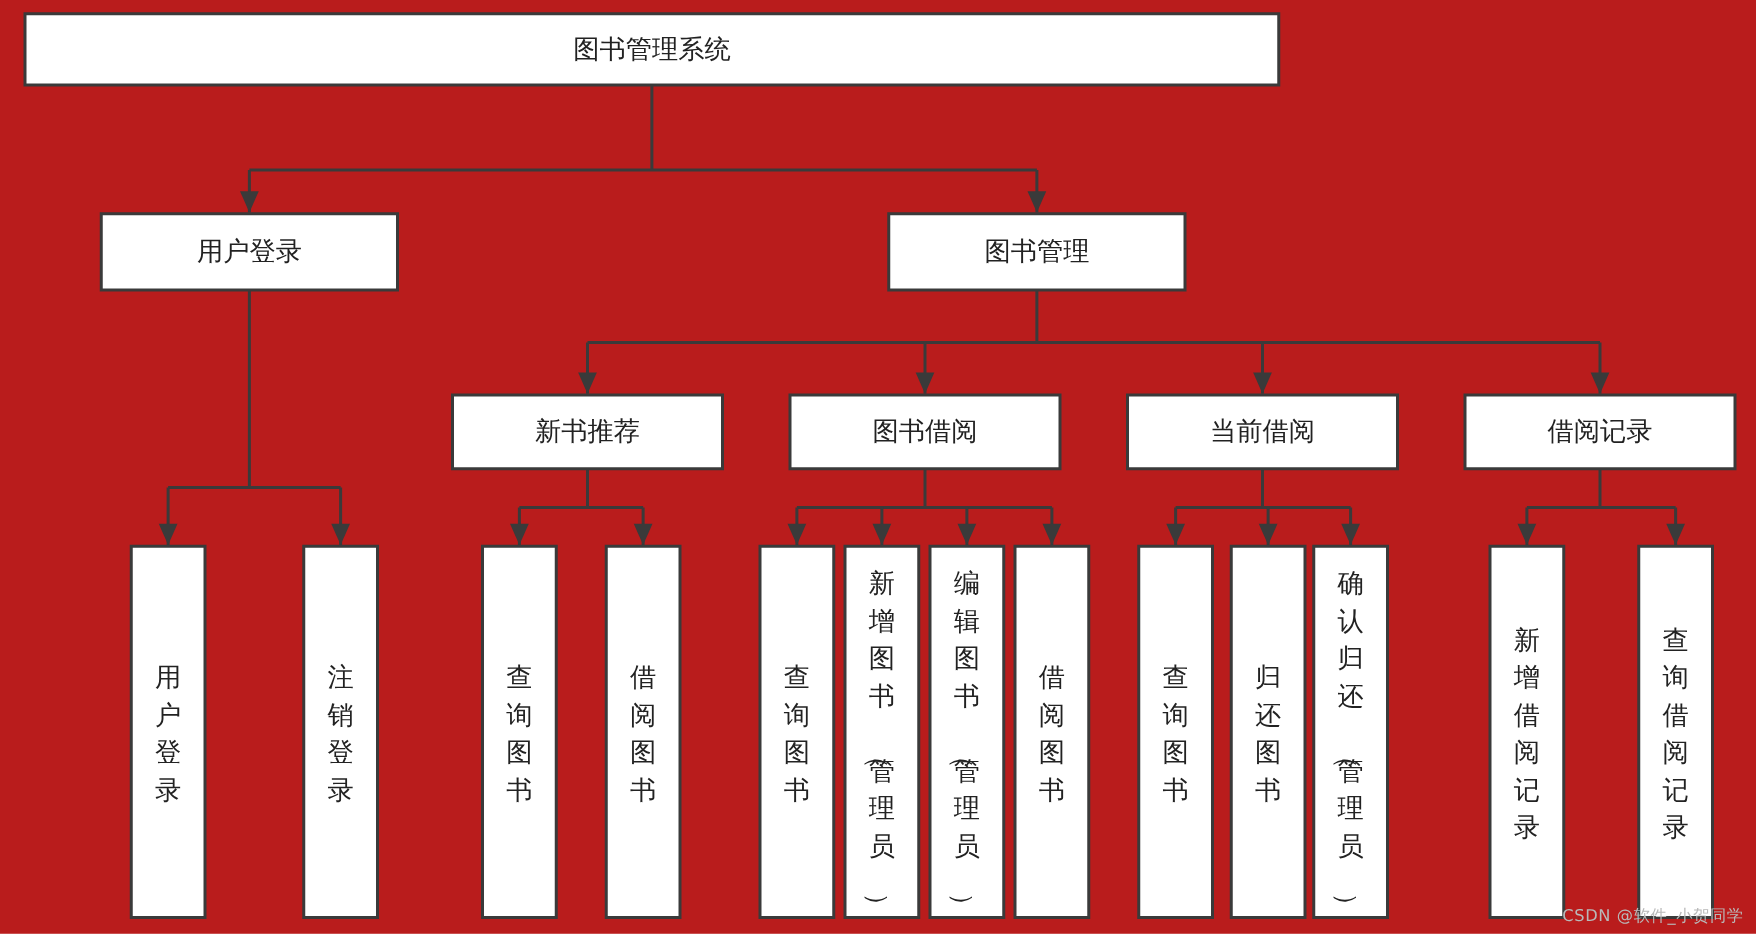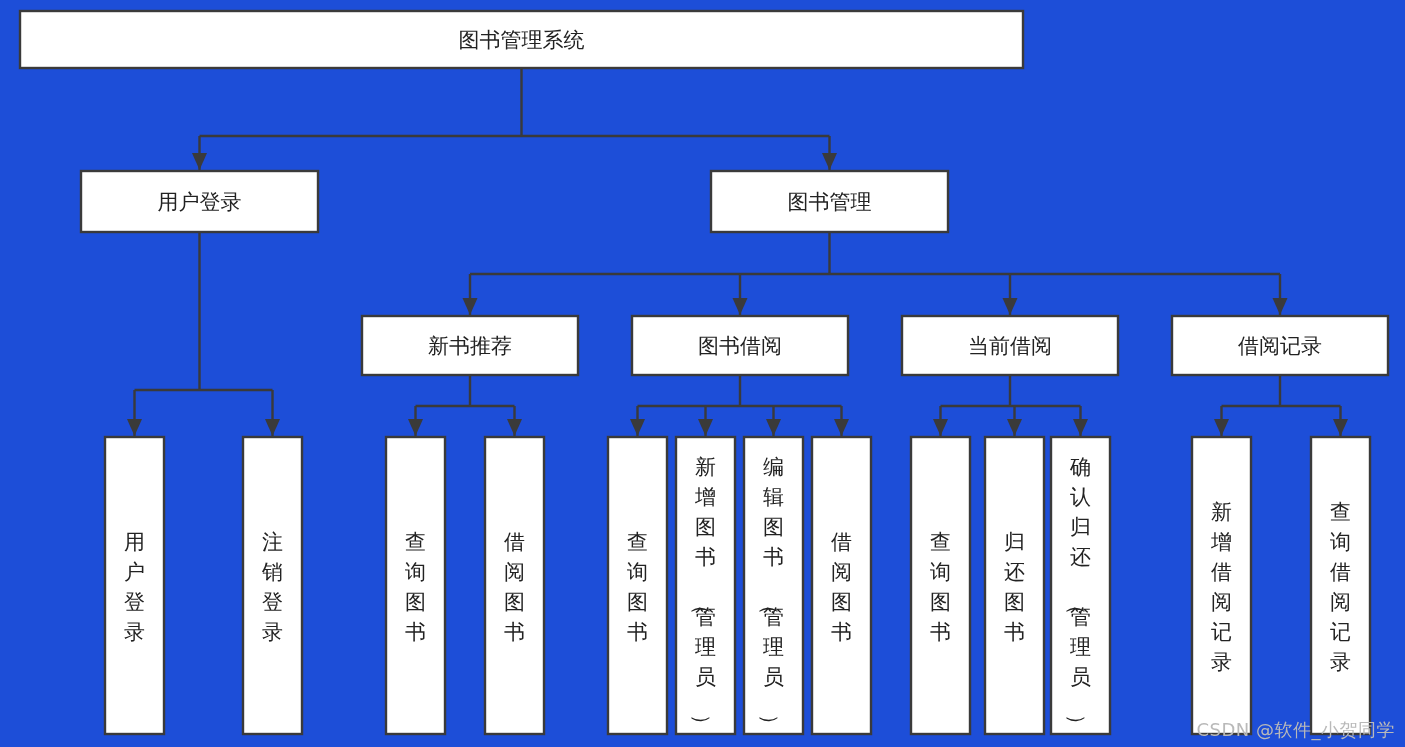--- a/index.html
+++ b/index.html
@@ -11,21 +11,21 @@
   body {
     width: 1405px;
     height: 747px;
     overflow: hidden;
     font-family: "DejaVu Sans", "Liberation Sans", sans-serif;
   }
   #diagram-root {
     position: relative;
     width: 1405px;
     height: 747px;
-    background: #1d4ed8;
+    background: #b91c1c;
   }
   svg.diagram-canvas {
     position: absolute;
     left: 0;
     top: 0;
     width: 1405px;
     height: 747px;
     display: block;
   }
   .node-box {
@@ -54,21 +54,21 @@
     font-family: "DejaVu Sans", "Liberation Sans", sans-serif;
     font-size: 21px;
     fill: #222222;
     text-anchor: middle;
   }
   .watermark {
     position: absolute;
     right: 10px;
     bottom: 5px;
     font-family: "DejaVu Sans", "Liberation Sans", sans-serif;
-    font-size: 18px;
+    font-size: 13px;
     color: #b9b9b9;
     letter-spacing: 0.5px;
     white-space: nowrap;
     user-select: none;
   }
 </style>
 </head>
 <body>
 
 <div id="diagram-root">

